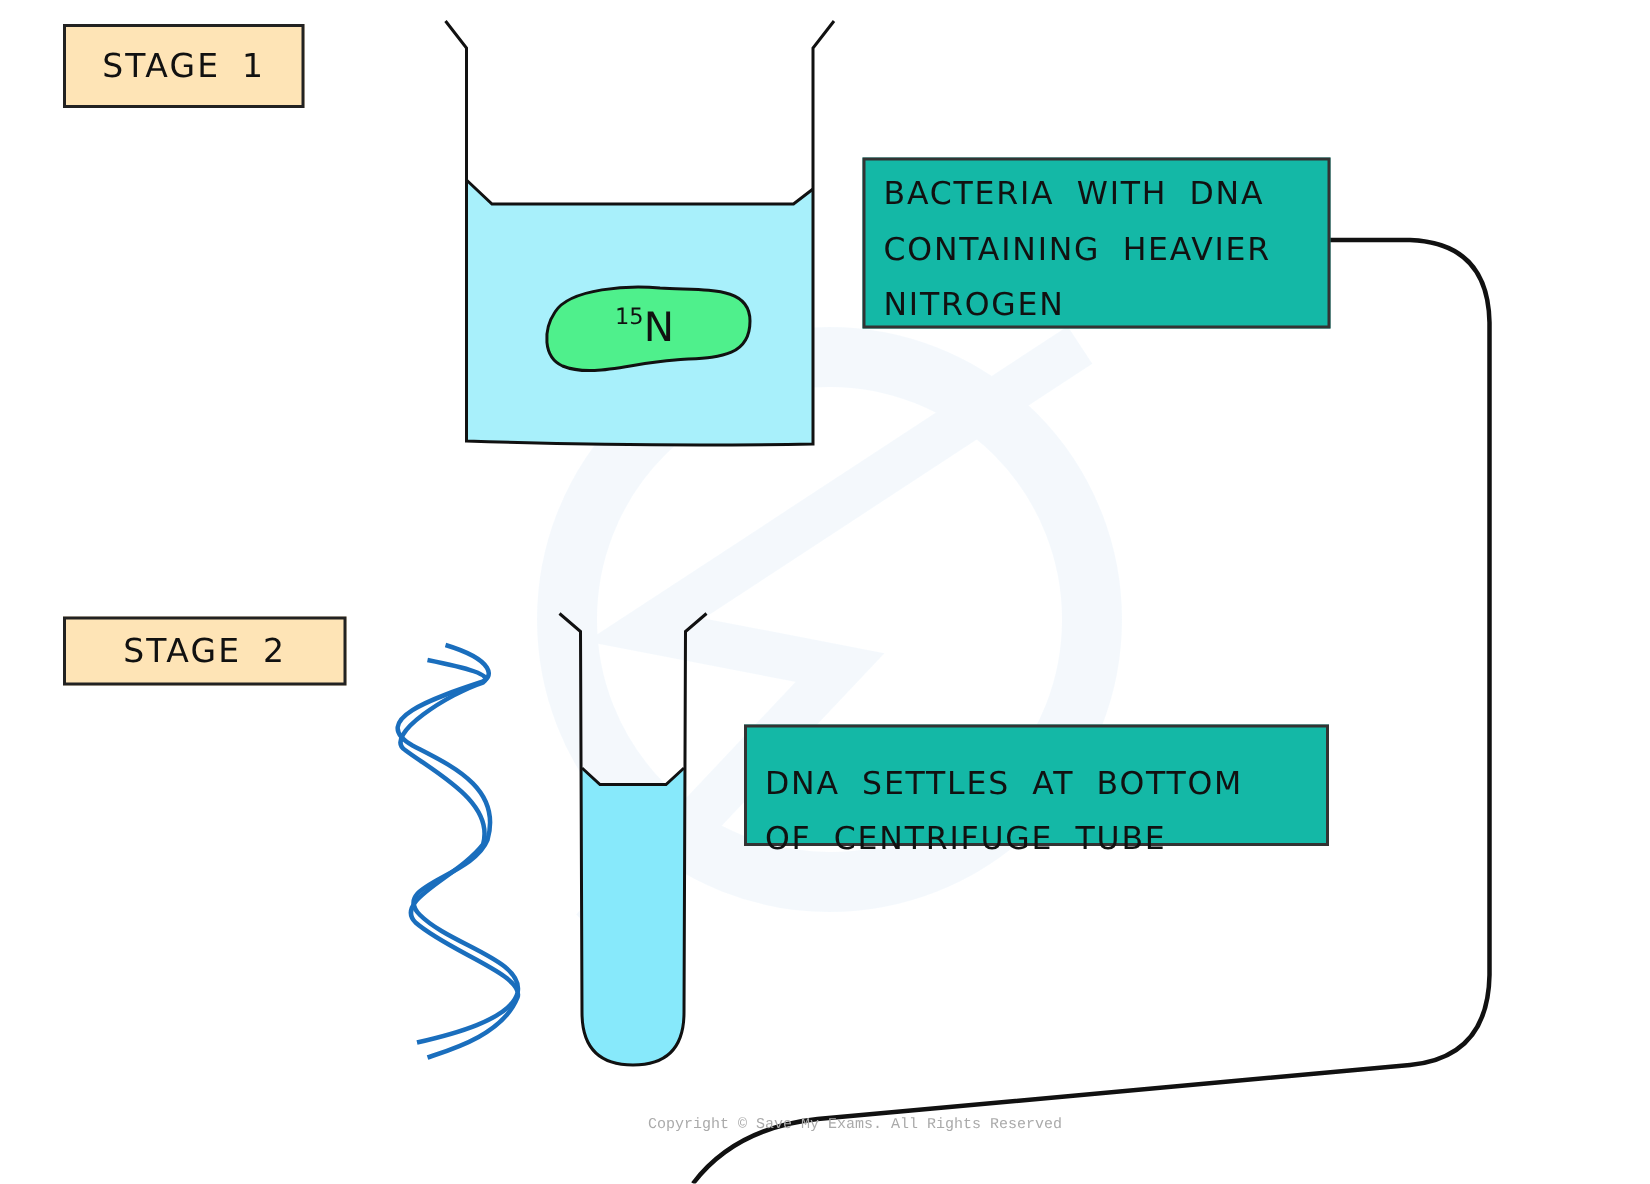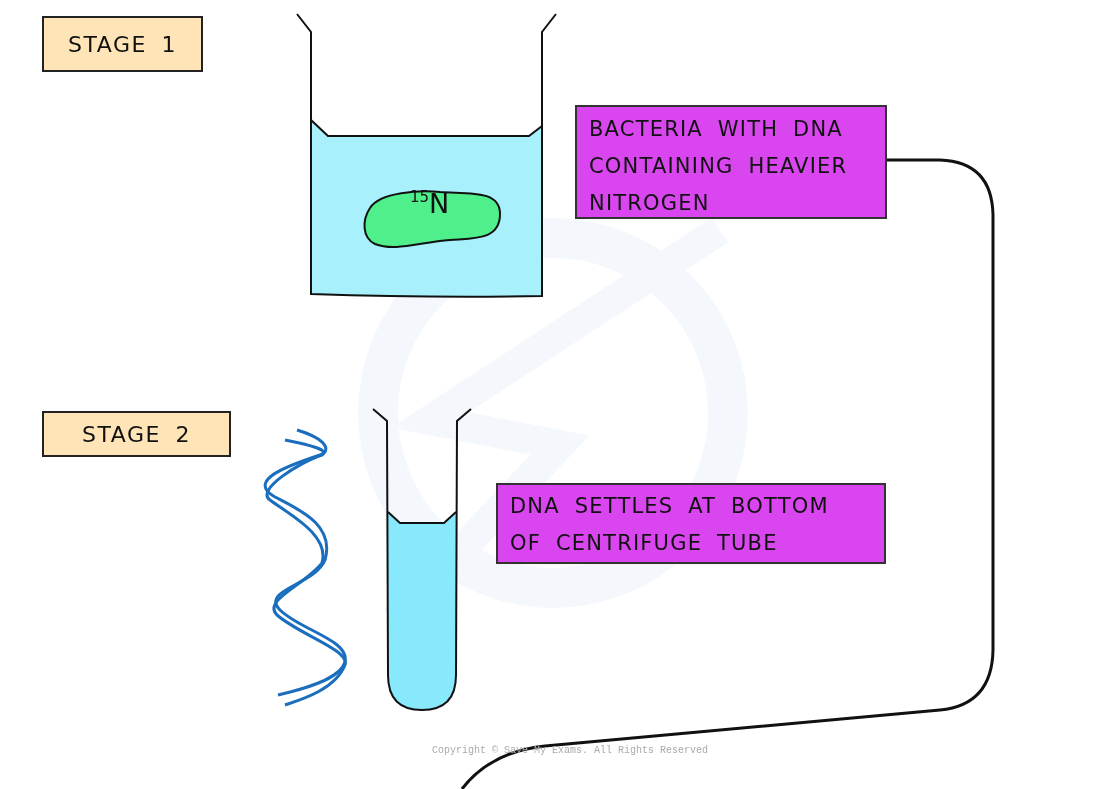--- a/index.html
+++ b/index.html
@@ -2,21 +2,21 @@
 <html><head>
   <meta charset="utf-8">
   <style>
     html, body { margin: 0; padding: 0; background: #ffffff; }
     body { width: 1100px; height: 789px; position: relative; overflow: hidden;
            font-family: "DejaVu Sans", sans-serif; }
     #canvas { position: absolute; left: 0; top: 0; }
     .stage-label { position: absolute; background: #fee4b6; border: 2px solid #222;
       box-sizing: border-box; font-size: 22px; letter-spacing: 1.5px; color: #111;
       display: flex; align-items: center; justify-content: center; word-spacing: 6px; }
-    .callout { position: absolute; background: #d946ef; border: 2px solid #333;
+    .callout { position: absolute; background: #14b8a6; border: 2px solid #333;
       box-sizing: border-box; font-size: 21px; color: #111; letter-spacing: 1.2px;
       word-spacing: 7px; line-height: 37px; padding: 0 12px; }
     .copyright { position: absolute; left: 432px; top: 745px; font-size: 10px;
       color: #aaaaaa; font-family: Liberation Mono, monospace; }
     .iso { position: absolute; font-size: 27px; color: #111; }
     .iso sup { font-size: 15px; vertical-align: 11px; }
   </style>
 </head>
 <body>
 
@@ -46,21 +46,21 @@
   <g fill="none" stroke="#1a6ebd" stroke-width="3">
     <path d="M297 430 C330 440 330 452 320 455 C290 465 245 480 275 497 C300 510 335 525 325 560 C315 585 260 590 280 610 C300 630 350 640 345 662 C340 680 300 690 278 695"></path>
     <path d="M285 440 C310 445 330 450 322 455 C300 462 255 490 270 500 C290 515 330 535 322 563 C305 585 262 600 277 615 C300 635 350 650 345 665 C335 690 300 700 285 705"></path>
   </g>
 </svg>
 
 <div class="stage-label" style="left:42px; top:16px; width:161px; height:56px;">STAGE 1</div>
 
 <div class="stage-label" style="left:42px; top:411px; width:189px; height:46px;">STAGE 2</div>
 
-<div class="iso" style="left:410px; top:188px;">
+<div class="iso" style="left:410px; top:202px;">
   <sup>15</sup><span>N</span>
 </div>
 
 <div class="callout" style="left:575px; top:105px; width:312px; height:114px; padding-top:4px;">BACTERIA WITH DNA CONTAINING HEAVIER NITROGEN</div>
 
-<div class="callout" style="left:496px; top:483px; width:390px; height:81px; padding-top:3px;">DNA SETTLES AT BOTTOM OF CENTRIFUGE TUBE</div>
+<div class="callout" style="left:496px; top:483px; width:390px; height:81px; padding-top:19px;">DNA SETTLES AT BOTTOM OF CENTRIFUGE TUBE</div>
 
 <div class="copyright">Copyright © Save My Exams. All Rights Reserved</div>
 
 </body></html>

